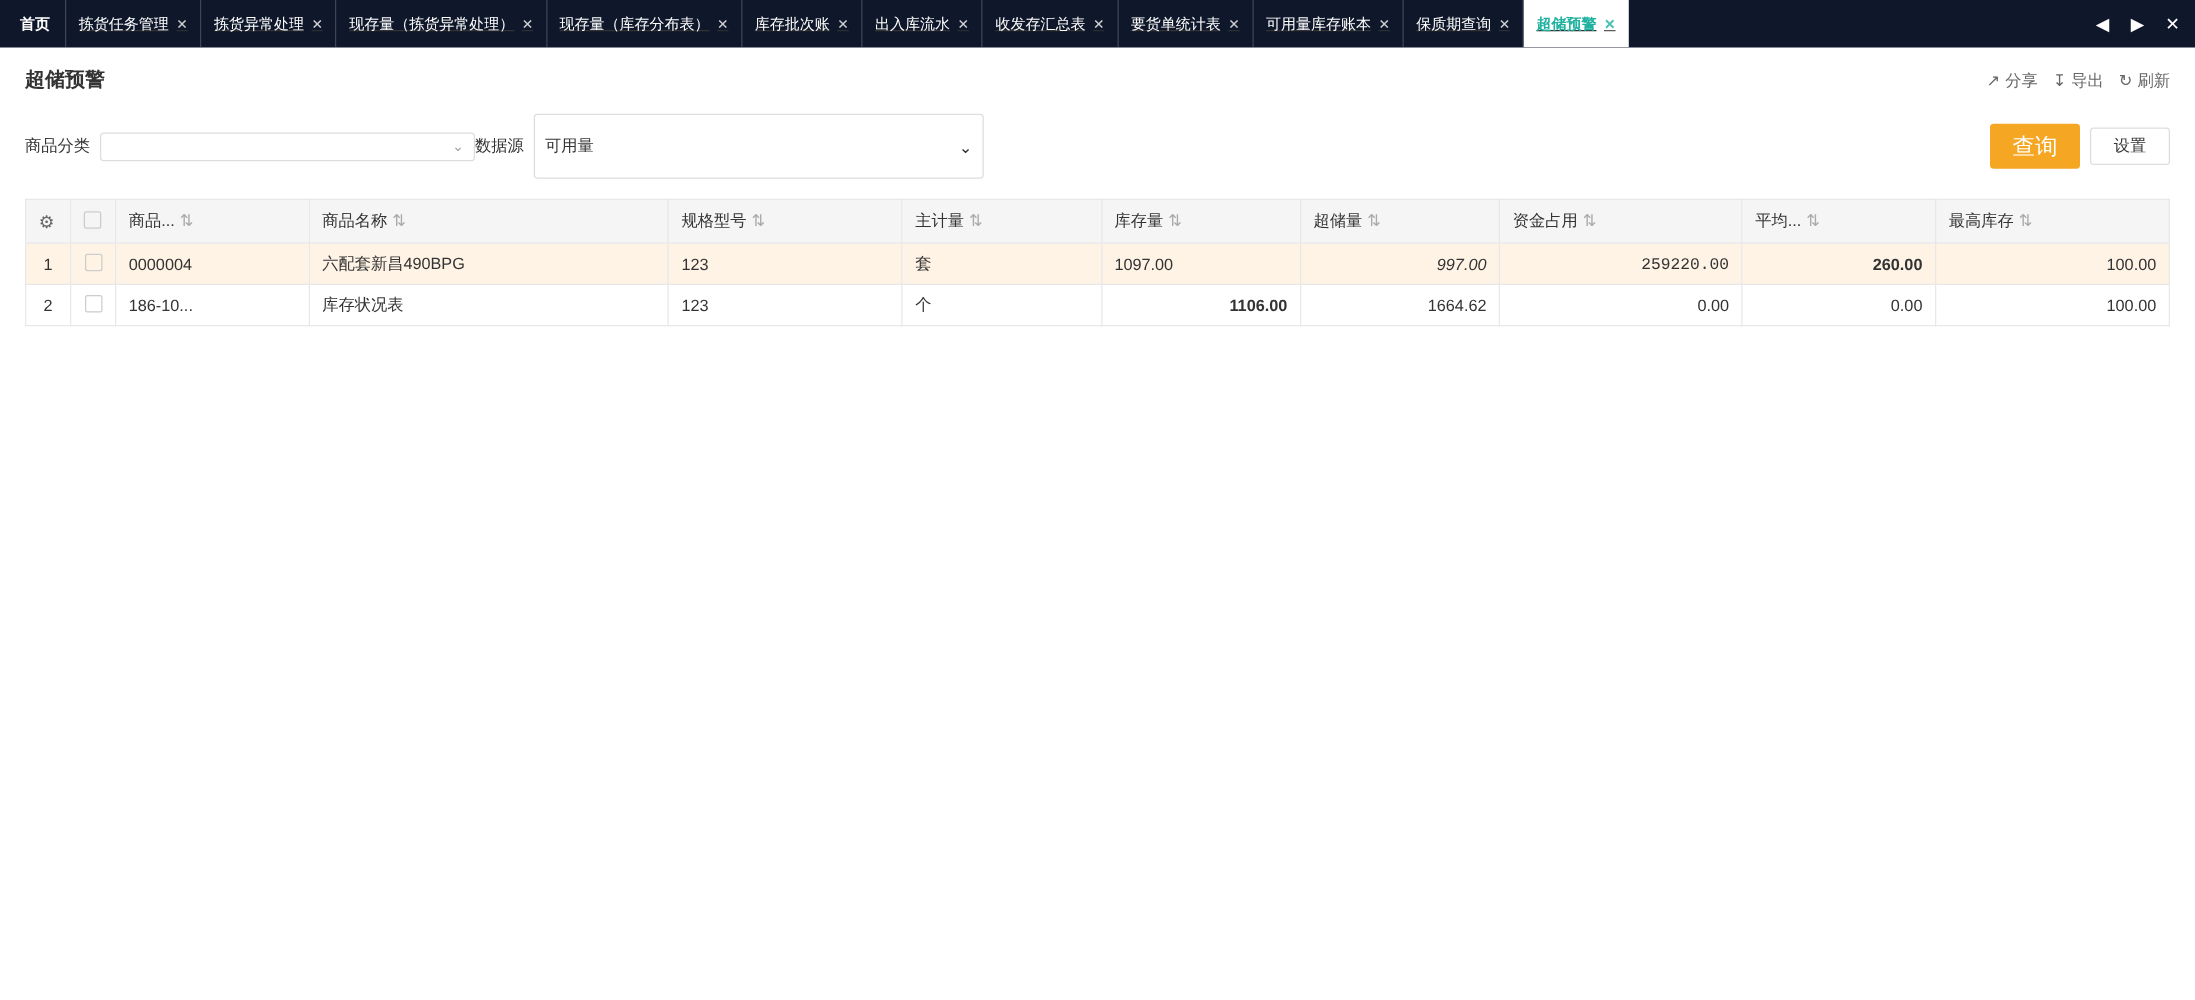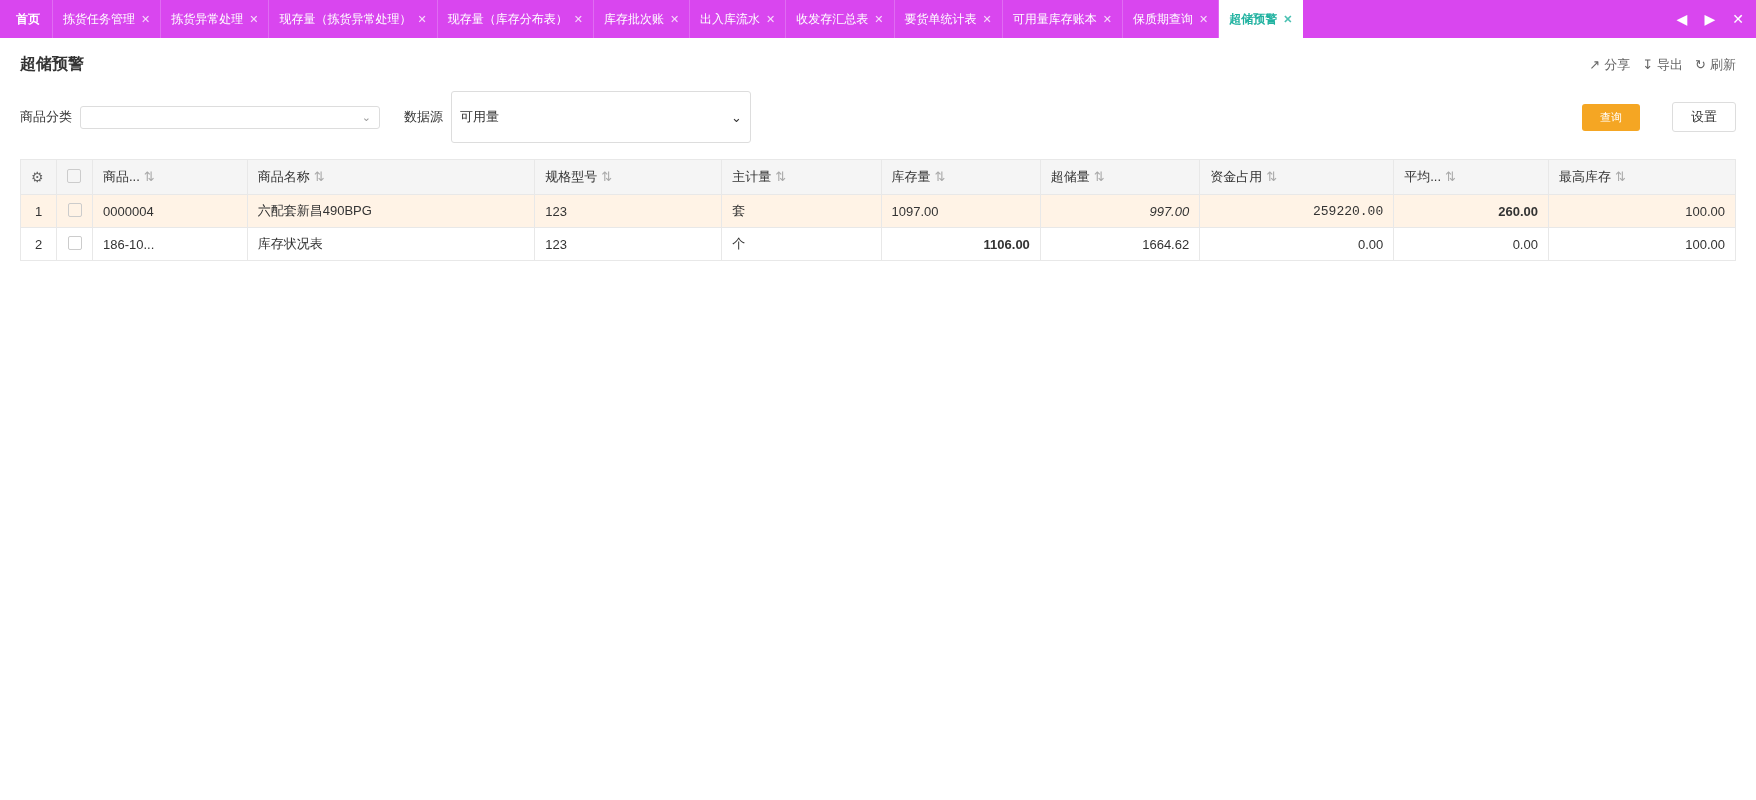--- a/index.html
+++ b/index.html
@@ -2,21 +2,21 @@
 <html><head>
   <meta charset="utf-8">
   <style>
     * { box-sizing: border-box; margin: 0; padding: 0; }
     body { font-family: 'Microsoft YaHei', Arial, sans-serif; font-size: 13px; color: #333; background: #fff; }
 
     
     .nav-bar {
       display: flex;
       align-items: center;
-      background: #d946ef;
+      background: #0f172a;
       height: 38px;
       padding: 0 4px;
       overflow: hidden;
     }
     .nav-item {
       display: flex;
       align-items: center;
       padding: 0 10px;
       height: 38px;
       color: #fff;
@@ -71,21 +71,20 @@
       gap: 4px;
       color: #666;
       font-size: 13px;
       cursor: pointer;
     }
 
     
     .filter-row {
       display: flex;
       align-items: center;
-      gap: 24px;
       margin-bottom: 16px;
     }
     .filter-group {
       display: flex;
       align-items: center;
       gap: 8px;
     }
     .filter-label {
       color: #333;
       font-size: 13px;
@@ -104,35 +103,35 @@
     }
     .filter-select-text { color: #999; font-size: 13px; }
     .filter-select .chevron { color: #999; font-size: 11px; }
 
     .filter-select-inline {
       display: flex;
       align-items: center;
       border: 1px solid #ddd;
       border-radius: 3px;
       padding: 16px 8px;
-      width: 300px;
+      width: 360px;
       cursor: pointer;
       background: #fff;
       justify-content: space-between;
     }
     .filter-select-inline-val { color: #333; font-size: 13px; }
 
     .btn-query {
       background: #f5a623;
       color: #fff;
       border: none;
       border-radius: 3px;
       padding: 6px 18px;
       cursor: pointer;
-      font-size: 11px;
+      font-size: 18px;
       margin-left: auto;
     }
 
     .btn-settings {
       background: #fff;
       color: #333;
       border: 1px solid #ddd;
       border-radius: 3px;
       padding: 5px 18px;
       cursor: pointer;
@@ -187,21 +186,21 @@
     .gear-icon { font-size: 14px; color: #666; cursor: pointer; }
   </style>
 </head>
 <body>
 
 <div class="nav-bar">
   <div class="nav-item nav-home">
     <span>首页</span>
   </div>
 
-  <div id="nav-tabs" style="display:flex; flex:1; overflow:hidden;">
+  <div id="nav-tabs" style="display:flex; flex:1; overflow:hidden;text-decoration:underline;">
       <div class="nav-item">
         <span>拣货任务管理</span>
         <span class="close-btn">✕</span>
       </div>
       <div class="nav-item">
         <span>拣货异常处理</span>
         <span class="close-btn">✕</span>
       </div>
       <div class="nav-item">
         <span>现存量（拣货异常处理）</span>

